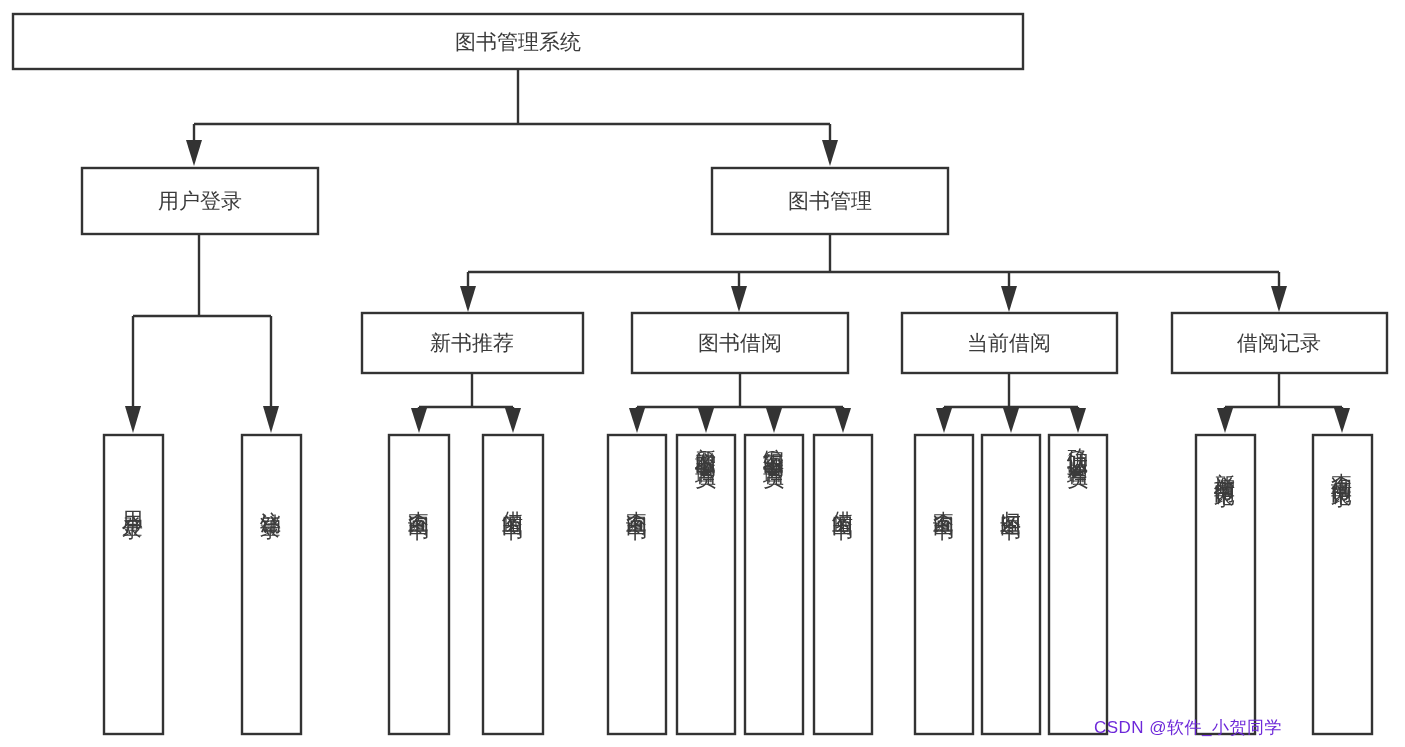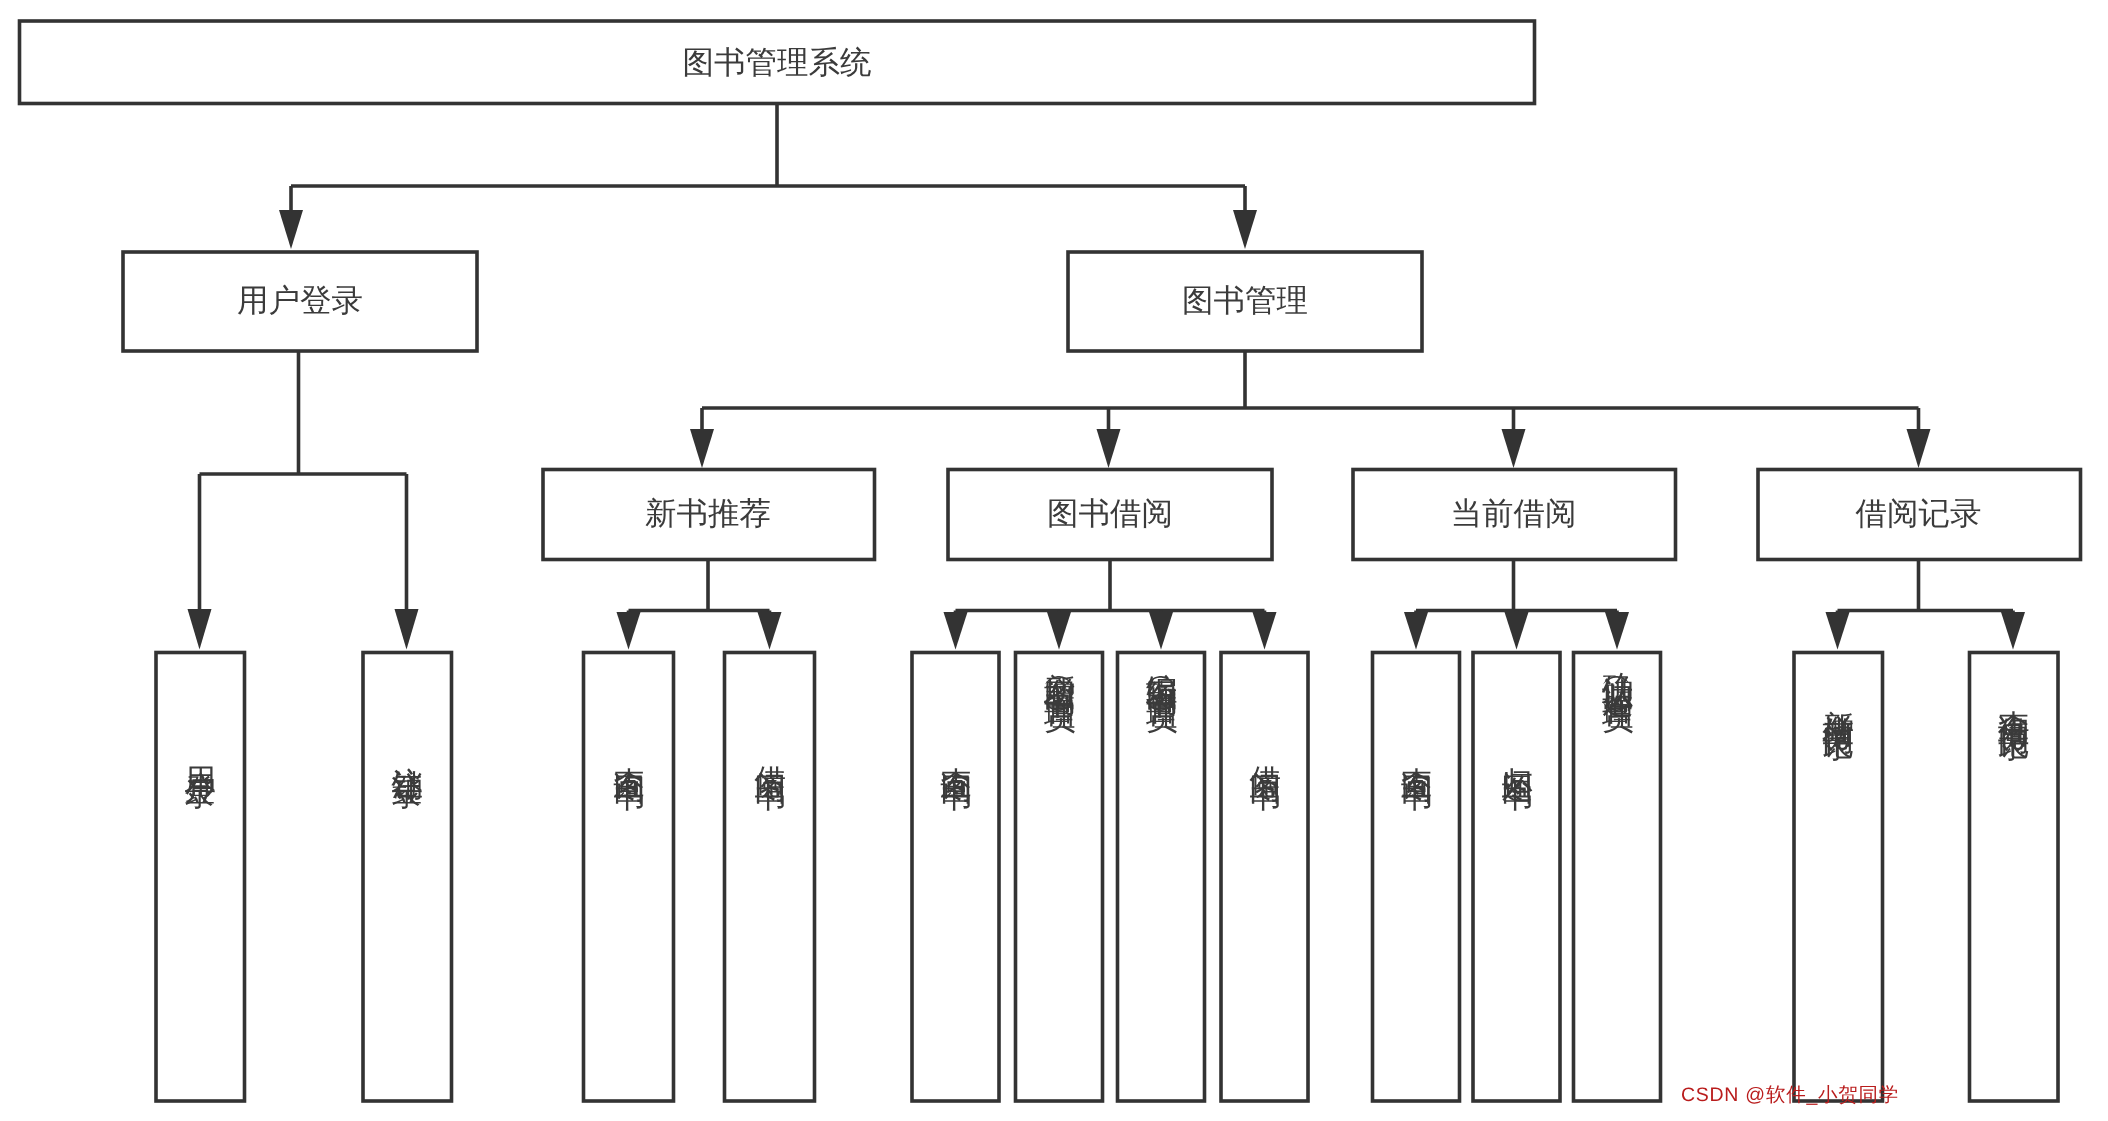--- a/index.html
+++ b/index.html
@@ -54,25 +54,25 @@
     font-family: "Liberation Sans", "DejaVu Sans", sans-serif;
     font-size: 21px;
     fill: #3b3b3b;
     writing-mode: vertical-rl;
     text-orientation: upright;
     letter-spacing: 3px;
     white-space: pre;
   }
   .watermark {
     position: absolute;
-    right: 28px;
+    right: 12px;
     bottom: 8px;
     font-family: "Liberation Sans", "DejaVu Sans", sans-serif;
-    font-size: 13px;
-    color: #b91c1c;
+    font-size: 17px;
+    color: #6d28d9;
     letter-spacing: 0.5px;
     pointer-events: none;
     user-select: none;
   }
 </style>
 </head>
 <body>
 
 <div id="diagram-root">
 

